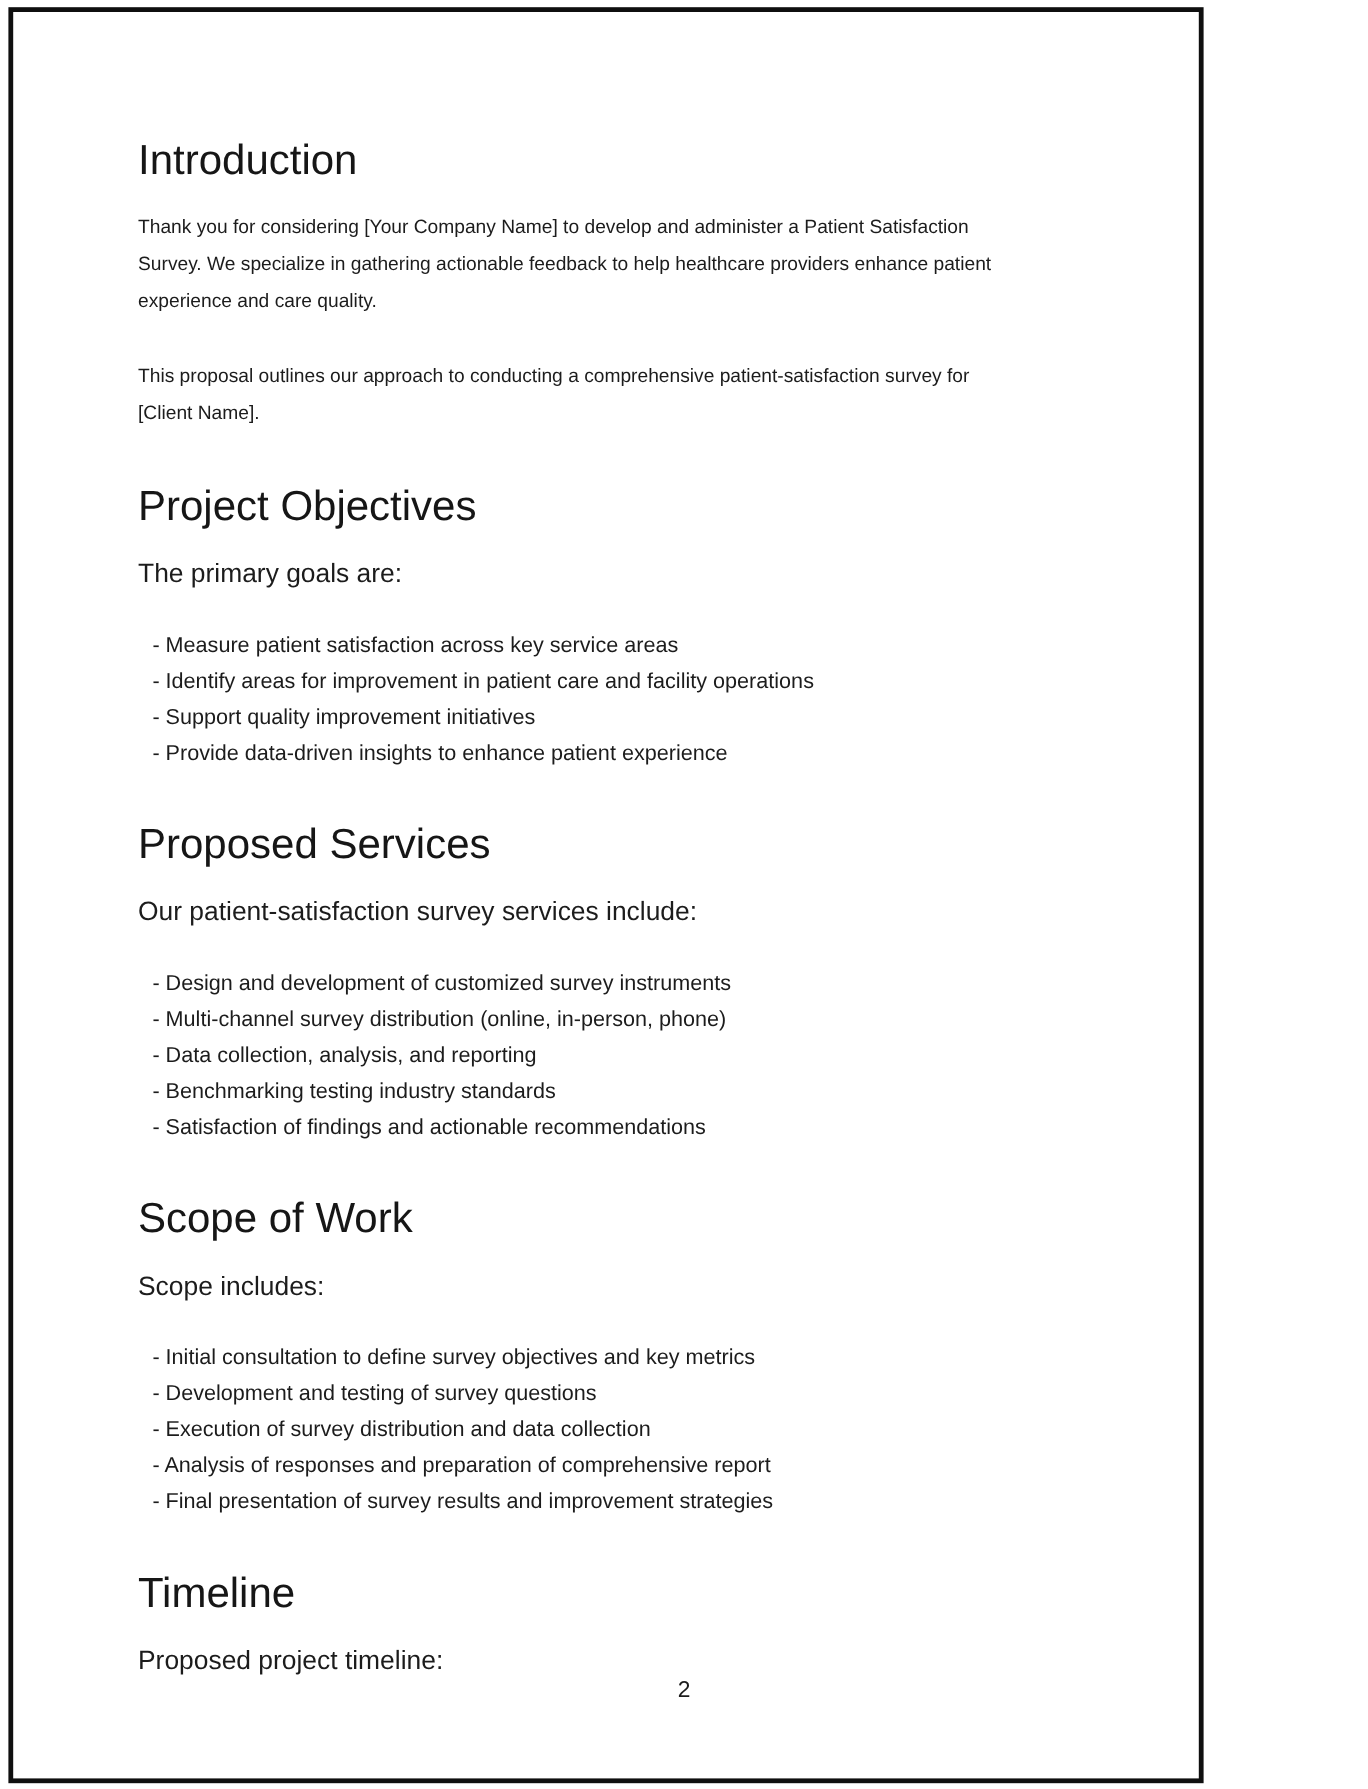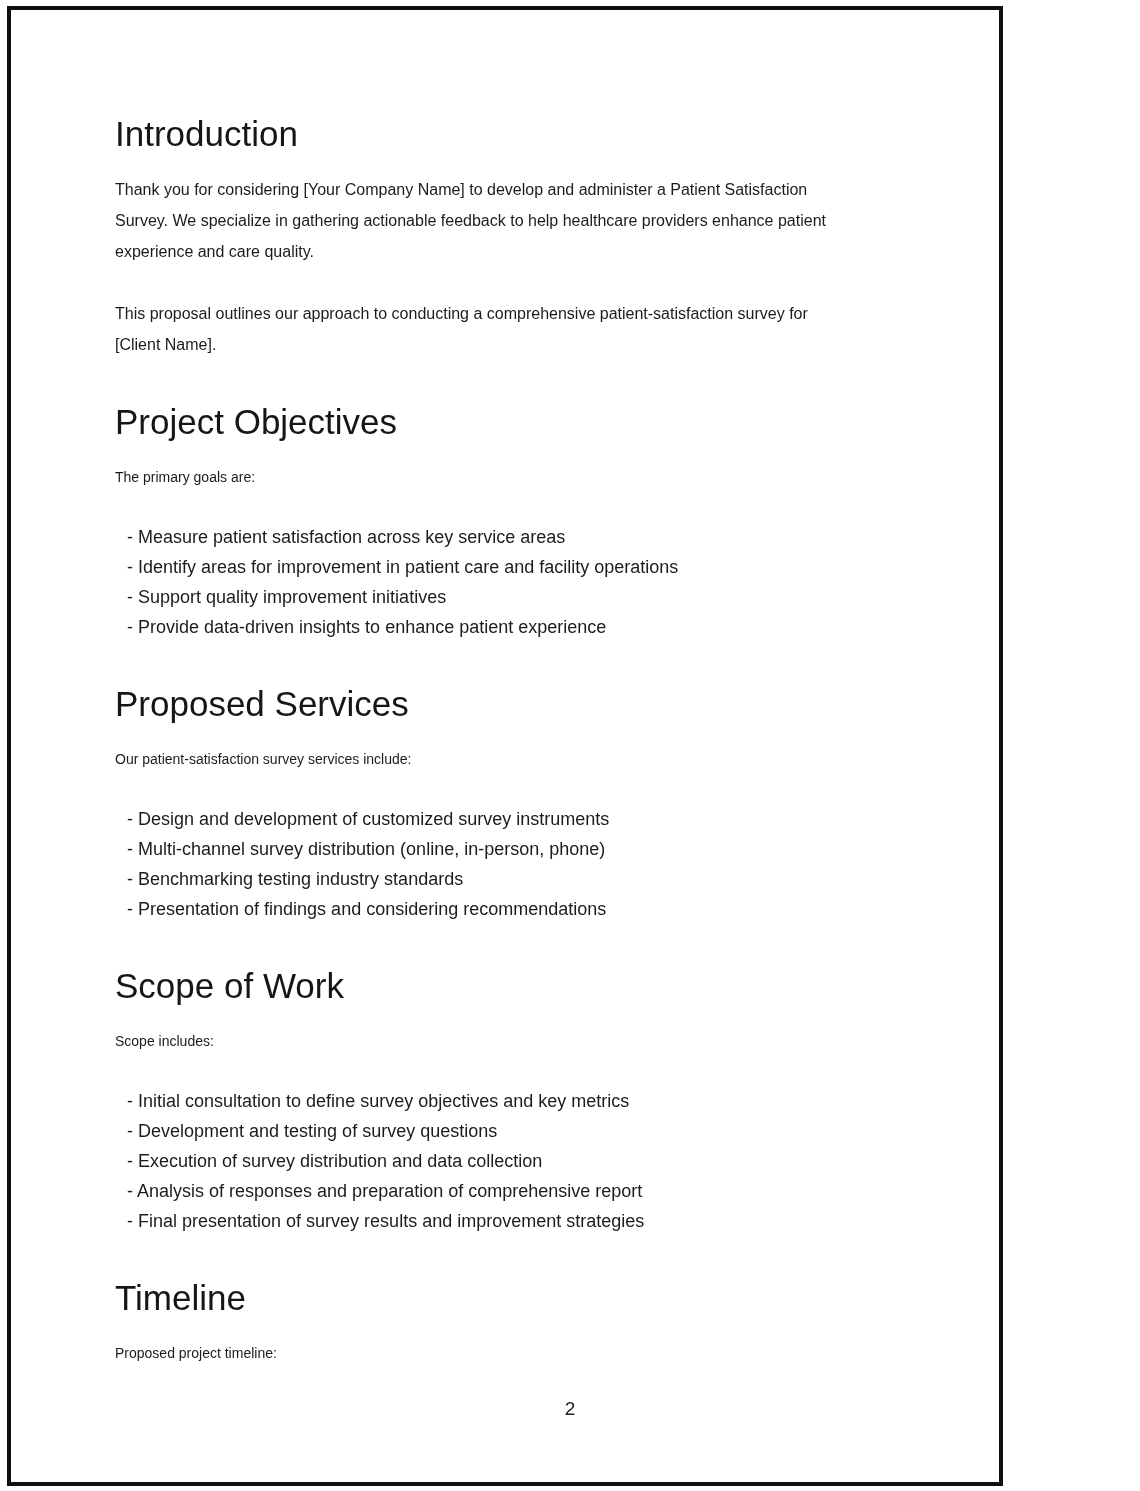--- a/index.html
+++ b/index.html
@@ -44,21 +44,21 @@
   h1.doc-heading.first {
     margin-top: 0;
   }
   p.doc-paragraph {
     font-size: 16px;
     line-height: 31px;
     margin: 0 0 31px 0;
     white-space: pre-line;
   }
   p.doc-lead {
-    font-size: 14px;
+    font-size: 22px;
     line-height: 31px;
     margin: 0 0 29px 0;
   }
   ul.doc-list {
     list-style: none;
     margin: 12px;
     padding: 0;
     font-size: 18px;
   }
   ul.doc-list li {
@@ -103,22 +103,23 @@
         <li>- Provide data-driven insights to enhance patient experience</li>
       </ul>
     </section>
 
     <section>
       <h1 class="doc-heading">Proposed Services</h1>
       <p class="doc-lead">Our patient-satisfaction survey services include:</p>
       <ul class="doc-list">
         <li>- Design and development of customized survey instruments</li>
         <li>- Multi-channel survey distribution (online, in-person, phone)</li>
+        <li>- Data collection, analysis, and reporting</li>
         <li>- Benchmarking testing industry standards</li>
-        <li>- Presentation of findings and considering recommendations</li>
+        <li>- Satisfaction of findings and actionable recommendations</li>
       </ul>
     </section>
 
     <section>
       <h1 class="doc-heading">Scope of Work</h1>
       <p class="doc-lead">Scope includes:</p>
       <ul class="doc-list">
         <li>- Initial consultation to define survey objectives and key metrics</li>
         <li>- Development and testing of survey questions</li>
         <li>- Execution of survey distribution and data collection</li>

